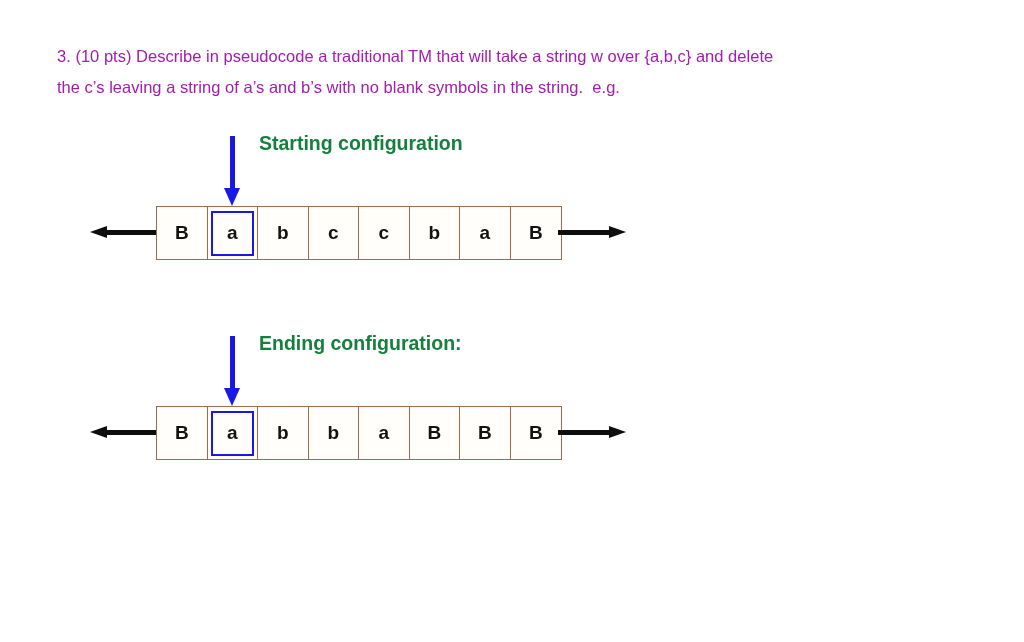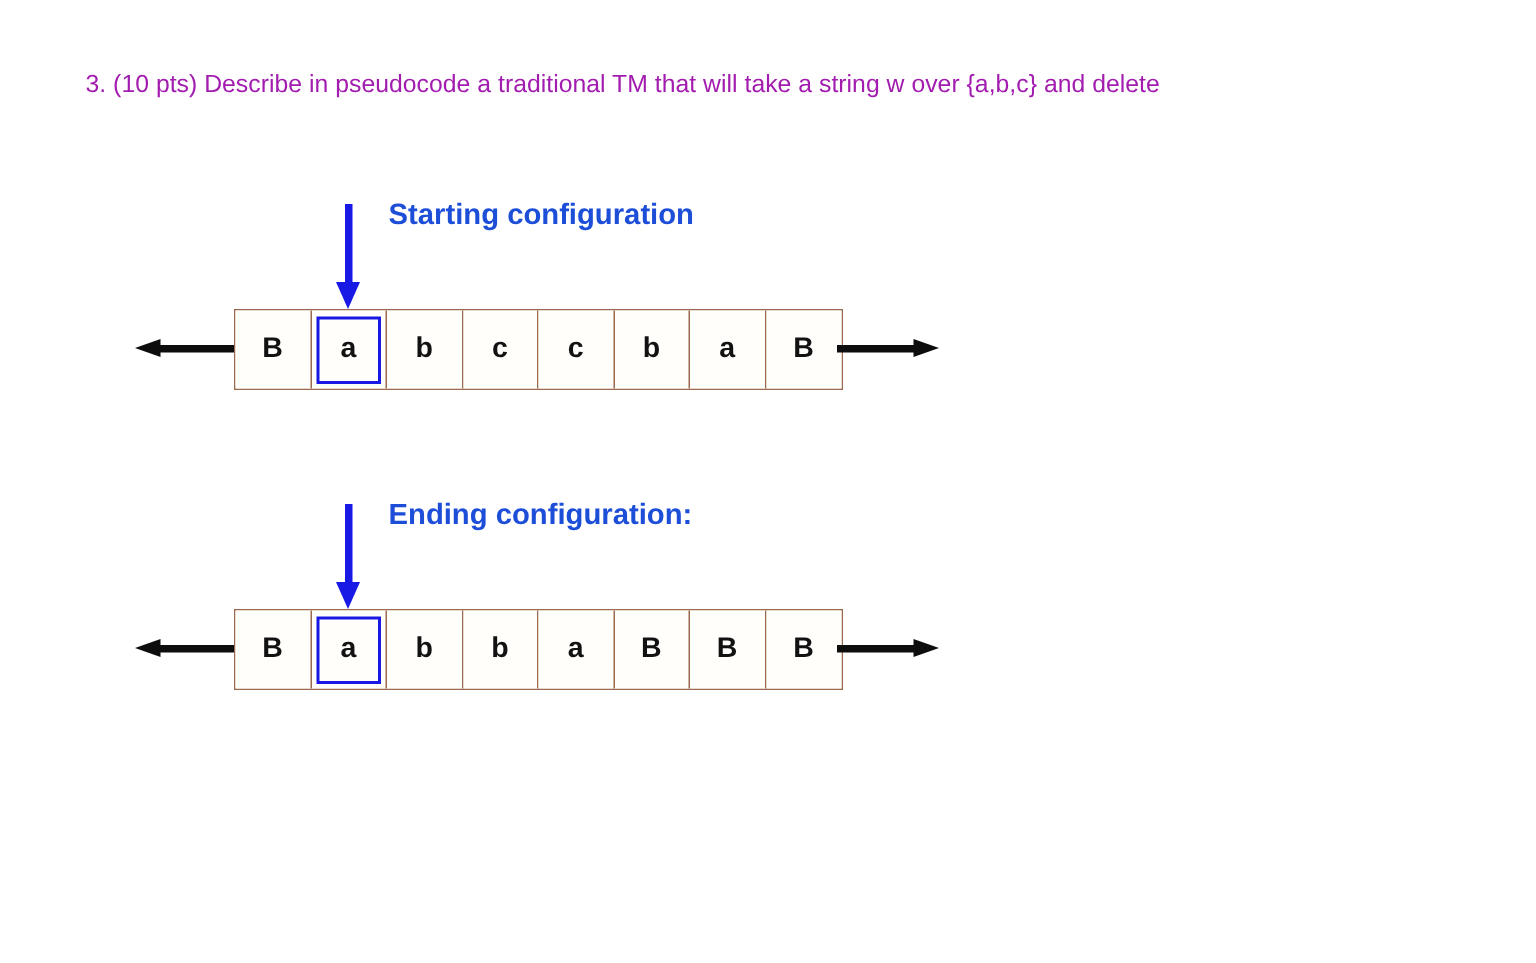--- a/index.html
+++ b/index.html
@@ -39,21 +39,21 @@
   }
   .figure.start { top: 130px; }
   .figure.end   { top: 330px; }
 
   .figure-caption {
     position: absolute;
     left: 259px;
     top: 2px;
     font-size: 19.5px;
     font-weight: 700;
-    color: #1d4ed8;
+    color: #15803d;
     white-space: pre;
   }
 
   
   .head-pointer {
     position: absolute;
     left: 224px;
     top: 6px;
     width: 16px;
     height: 70px;
@@ -154,20 +154,21 @@
     position: relative;
     z-index: 1;
     font-weight: 600;
   }
 </style>
 </head>
 <body>
 
 <div class="question-block">
   <div class="question-line">3. (10 pts) Describe in pseudocode a traditional TM that will take a string w over {a,b,c} and delete</div>
+  <div class="question-line">the c’s leaving a string of a’s and b’s with no blank symbols in the string.  e.g.</div>
 </div>
 
 <div class="figure start">
 
   <div class="figure-caption">Starting configuration</div>
 
   <div class="head-pointer">
     <div class="shaft"></div>
     <div class="tip"></div>
   </div>

